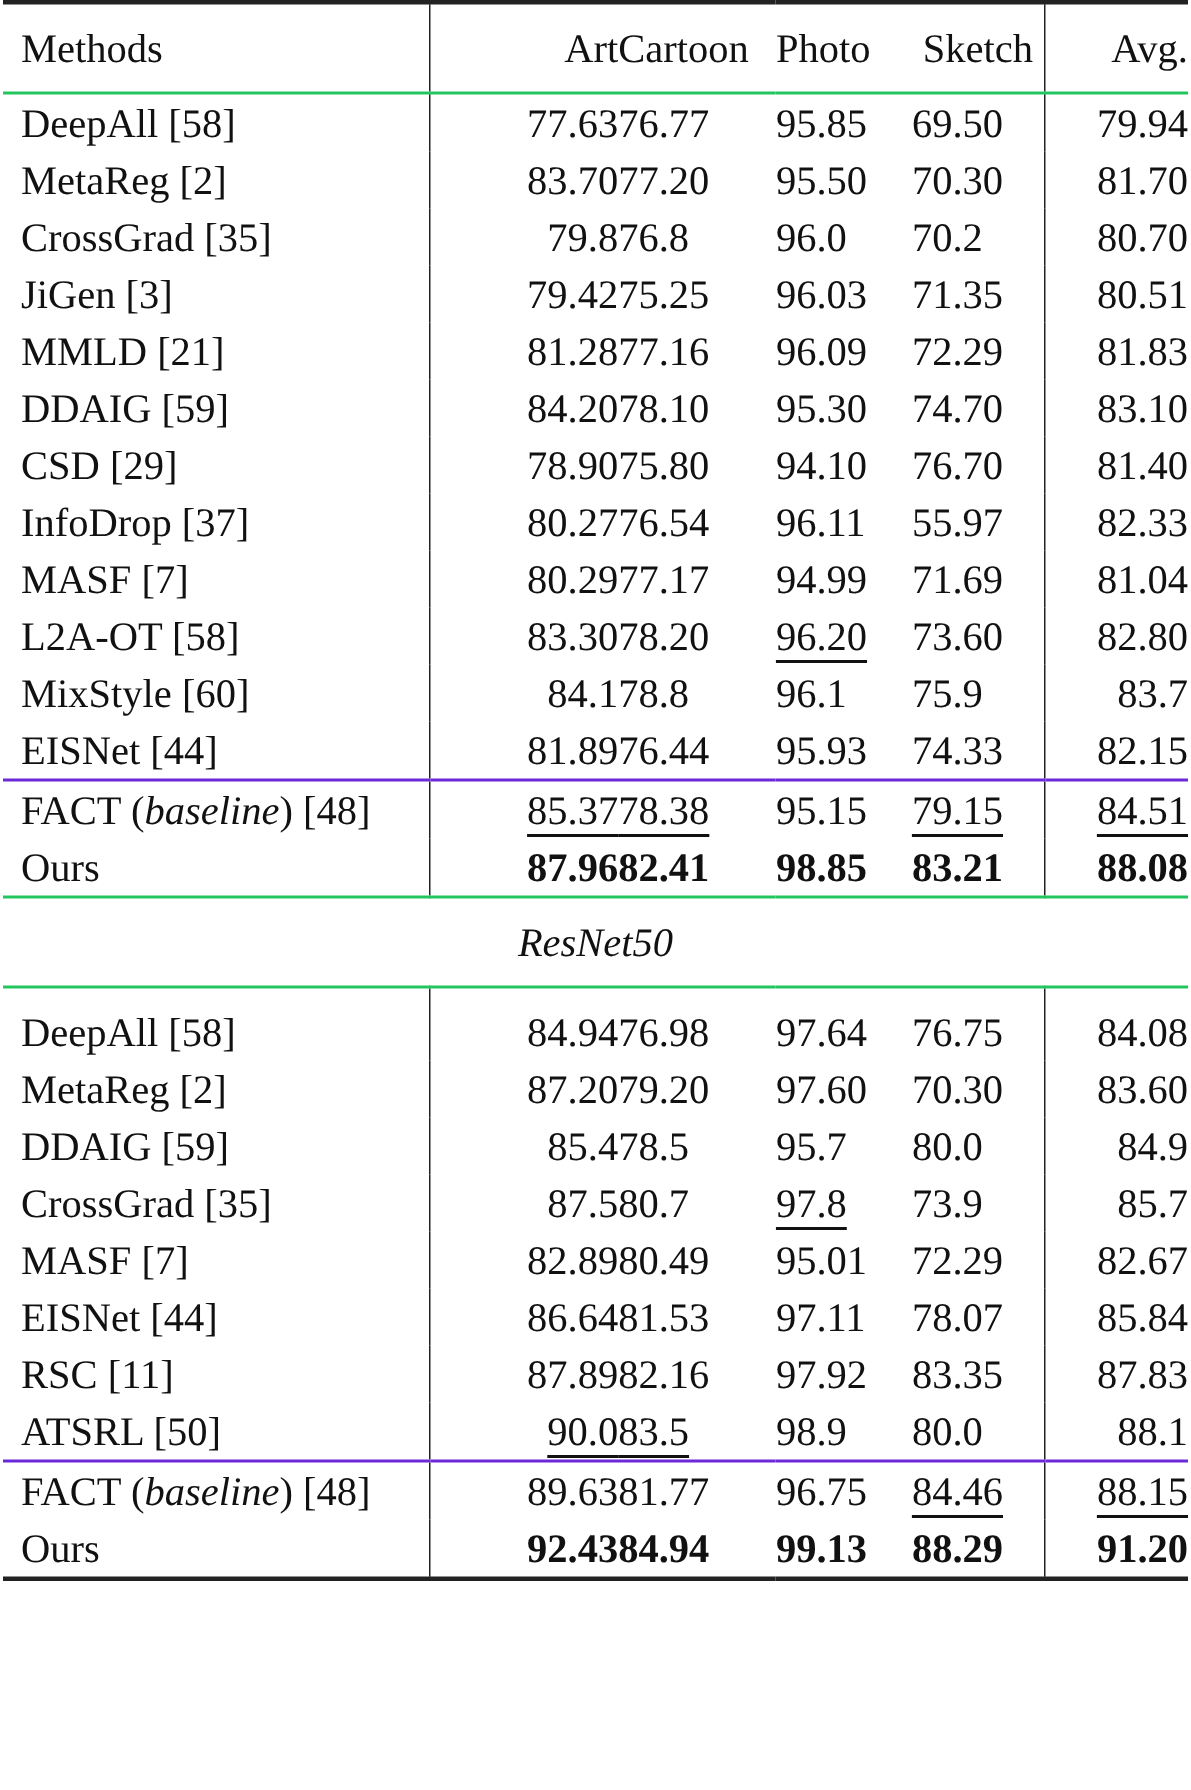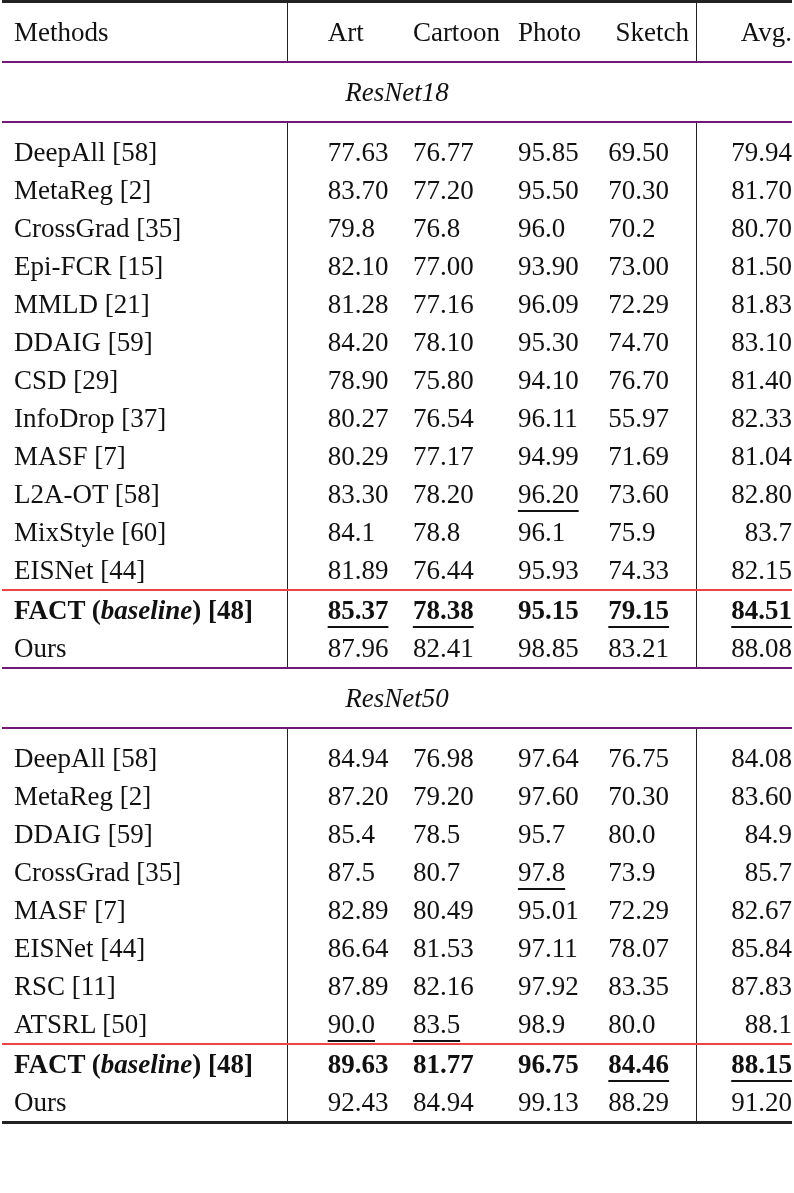--- a/index.html
+++ b/index.html
@@ -1,53 +1,50 @@
 <!DOCTYPE html>
 <html><head>
 <meta charset="utf-8">
 <style>
   html, body { margin: 0; padding: 0; background: #ffffff; }
   body { width: 794px; height: 1193px; overflow: hidden; font-family: "Liberation Serif", "DejaVu Serif", serif; color: #111; }
   table { border-collapse: collapse; width: 790px; margin-left: 2px; font-size: 27px; }
   td, th { font-weight: normal; padding: 0; height: 38px; line-height: 38px; white-space: nowrap; }
   .c-method { width: 282px; text-align: left; padding-left: 12px; border-right: 1.5px solid #222; }
-  .c-art { width: 92px; text-align: left; padding-left: 40px; }
+  .c-art { width: 92px; text-align: right; padding-left: 40px; }
   .c-cartoon { width: 110px; text-align: left; }
   .c-photo { width: 98px; text-align: left; }
   .c-sketch { width: 92px; border-right: 1.5px solid #222; }
   .c-avg { width: 104px; text-align: right; }
   thead tr th { height: 58px; line-height: 58px; }
   .top-rule { border-top: 3.5px solid #222; }
-  .mid-rule { border-bottom: 2px solid #701a75; }
+  .mid-rule { border-bottom: 2px solid #22c55e; }
   .bottom-rule { border-bottom: 3.5px solid #222; }
   .section-row td { text-align: center; font-style: italic; height: 58px; line-height: 58px; border-right: none; }
   .section-row + tr td { padding-top: 10px; margin-top: 30px; }
-  .bold { font-weight: normal; }
+  .bold { font-weight: bold; }
   .ul { text-decoration: underline; text-decoration-thickness: 1.5px; text-underline-offset: 7px; }
   .it { font-style: italic; }
-  .sep-top td { border-top: 2px solid #ef4444; font-weight: bold; }
+  .sep-top td { border-top: 2px solid #6d28d9; }
 </style>
 </head>
 <body>
 
 <table>
   <thead>
     <tr class="top-rule mid-rule">
       <th class="c-method">Methods</th>
       <th class="c-art">Art</th>
       <th class="c-cartoon">Cartoon</th>
       <th class="c-photo">Photo</th>
       <th class="c-sketch">Sketch</th>
       <th class="c-avg">Avg.</th>
     </tr>
   </thead>
   <tbody id="tbody">
-      <tr class="section-row mid-rule">
-        <td colspan="6">ResNet18</td>
-      </tr>
       <tr>
         <td class="c-method">DeepAll [58]</td>
         <td class="c-art"><span>77.63</span></td>
         <td class="c-cartoon"><span>76.77</span></td>
         <td class="c-photo"><span>95.85</span></td>
         <td class="c-sketch"><span>69.50</span></td>
         <td class="c-avg"><span>79.94</span></td>
       </tr>
       <tr>
         <td class="c-method">MetaReg [2]</td>
@@ -59,26 +56,26 @@
       </tr>
       <tr>
         <td class="c-method">CrossGrad [35]</td>
         <td class="c-art"><span>79.8</span></td>
         <td class="c-cartoon"><span>76.8</span></td>
         <td class="c-photo"><span>96.0</span></td>
         <td class="c-sketch"><span>70.2</span></td>
         <td class="c-avg"><span>80.70</span></td>
       </tr>
       <tr>
-        <td class="c-method">Epi-FCR [15]</td>
-        <td class="c-art"><span>82.10</span></td>
-        <td class="c-cartoon"><span>77.00</span></td>
-        <td class="c-photo"><span>93.90</span></td>
-        <td class="c-sketch"><span>73.00</span></td>
-        <td class="c-avg"><span>81.50</span></td>
+        <td class="c-method">JiGen [3]</td>
+        <td class="c-art"><span>79.42</span></td>
+        <td class="c-cartoon"><span>75.25</span></td>
+        <td class="c-photo"><span>96.03</span></td>
+        <td class="c-sketch"><span>71.35</span></td>
+        <td class="c-avg"><span>80.51</span></td>
       </tr>
       <tr>
         <td class="c-method">MMLD [21]</td>
         <td class="c-art"><span>81.28</span></td>
         <td class="c-cartoon"><span>77.16</span></td>
         <td class="c-photo"><span>96.09</span></td>
         <td class="c-sketch"><span>72.29</span></td>
         <td class="c-avg"><span>81.83</span></td>
       </tr>
       <tr>

